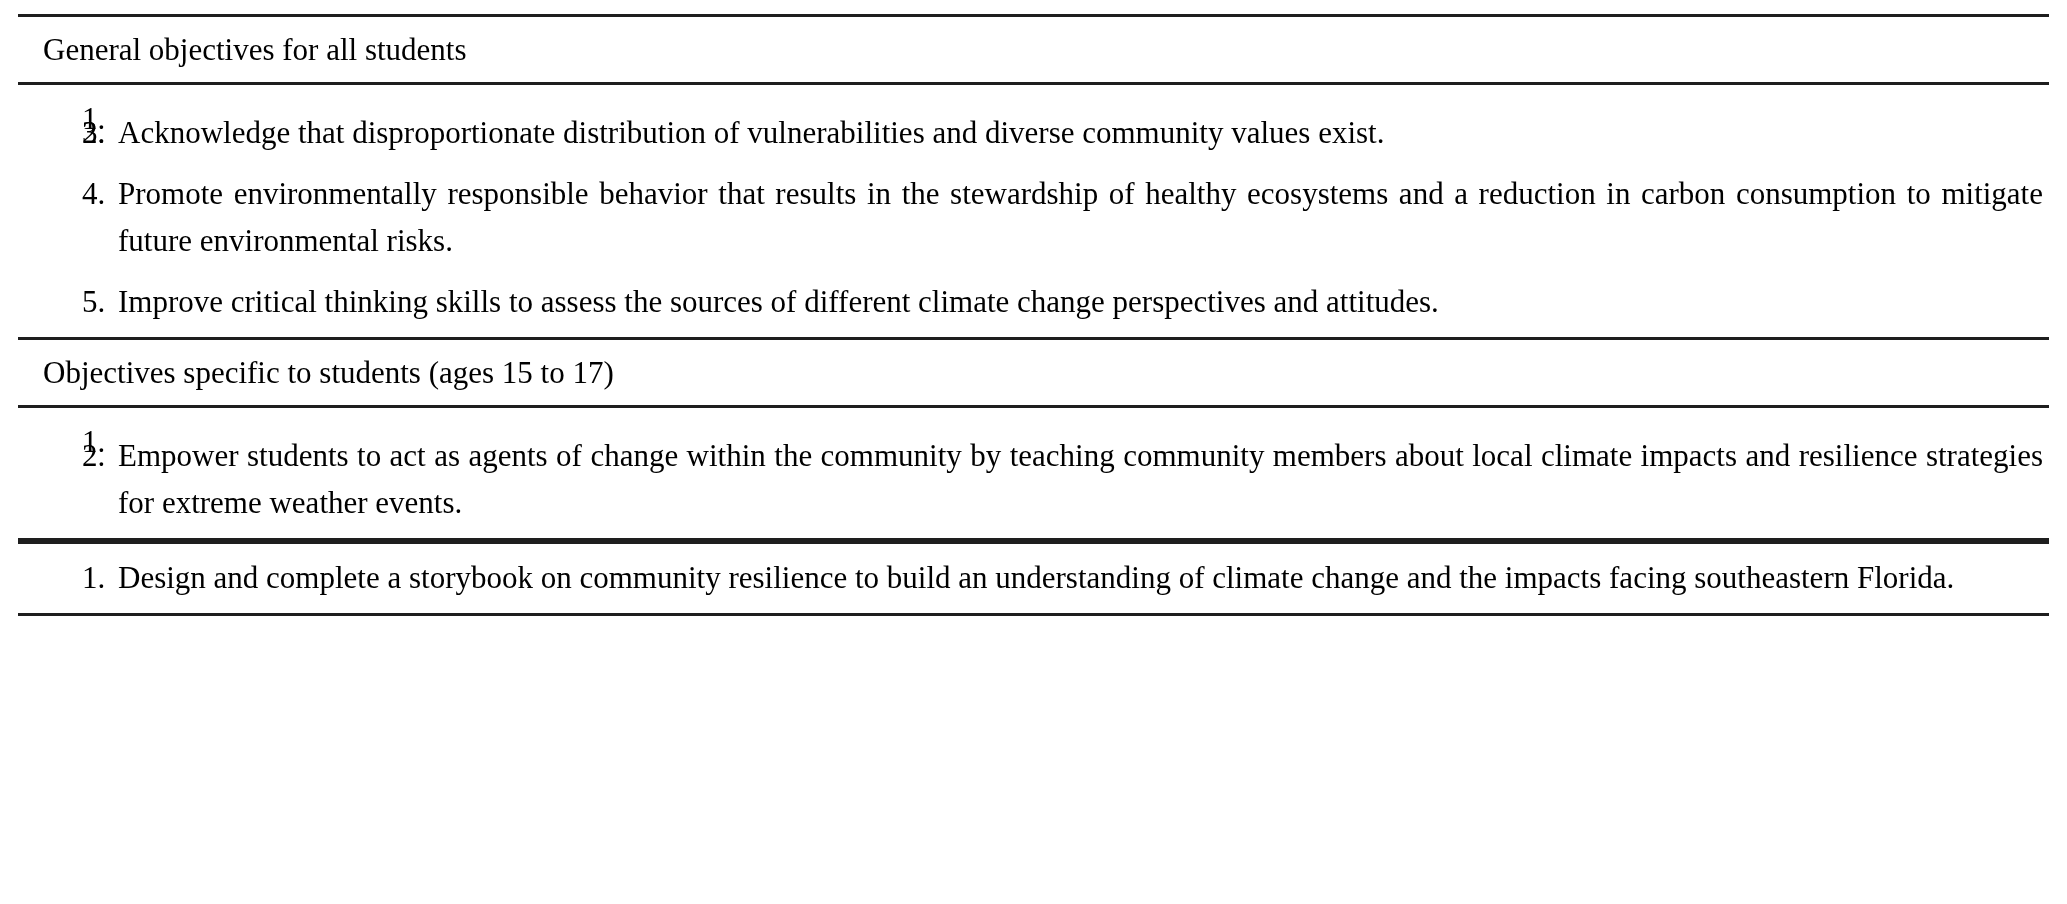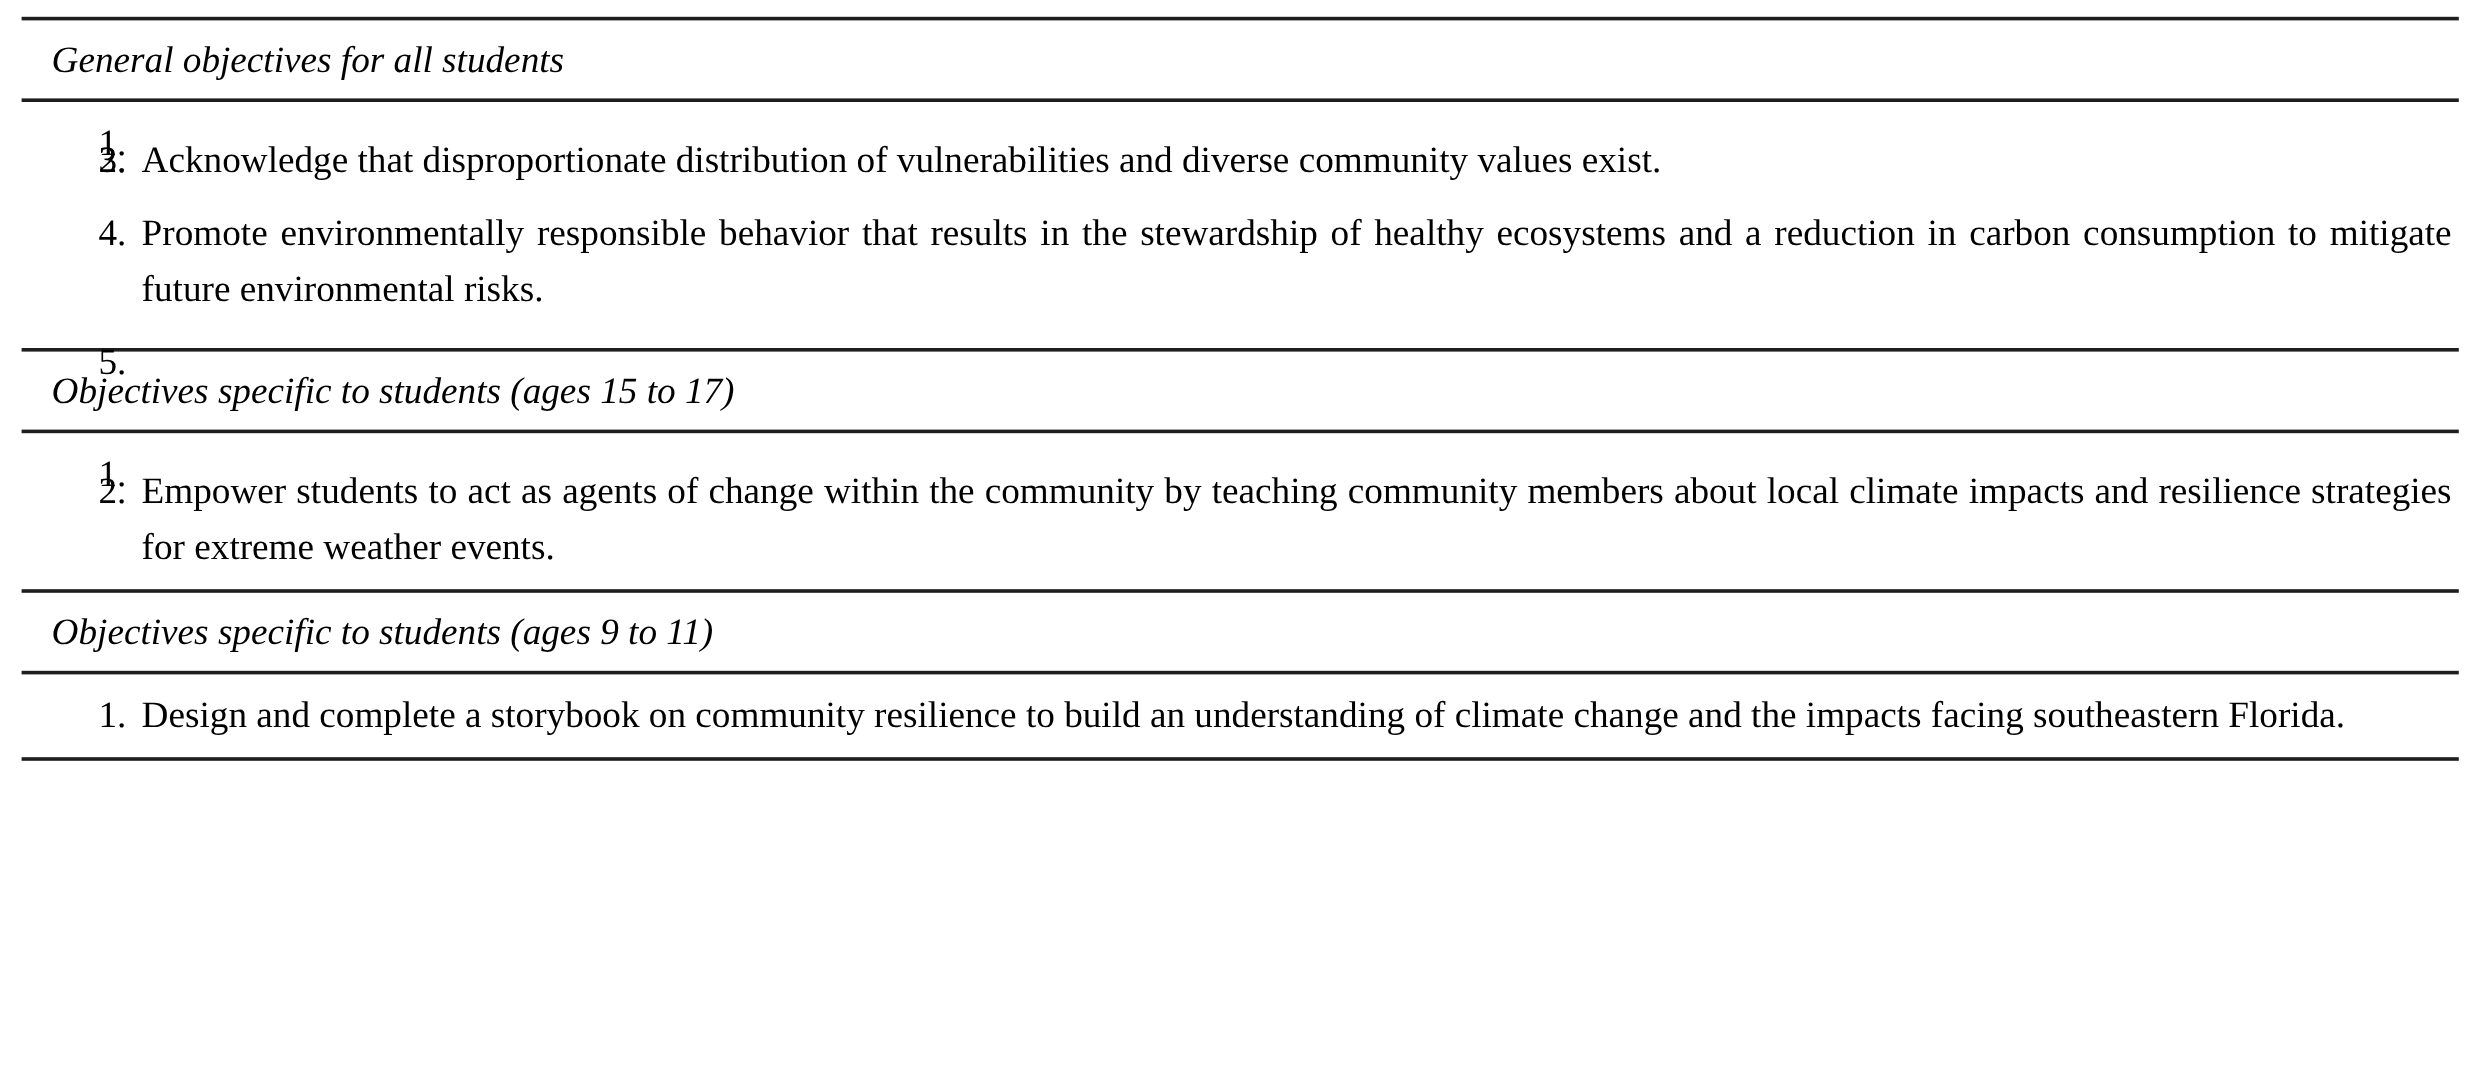--- a/index.html
+++ b/index.html
@@ -22,21 +22,20 @@
     width: 2031px;
   }
   .rule {
     height: 3px;
     background: #1e1e1e;
   }
   .header-row {
     font-size: 31px;
     line-height: 40px;
     padding: 13px 0 12px 25px;
-    font-style: italic;
   }
   ol.items {
     list-style: none;
     margin: 0;
     padding: 10px 6px 12px 0;
   }
   ol.items li {
     position: relative;
     padding-left: 100px;
     font-size: 31px;
@@ -77,20 +76,21 @@
     <li>
       <span class="num">3.</span>
       <span>Acknowledge that disproportionate distribution of vulnerabilities and diverse community values exist.</span>
     </li>
     <li>
       <span class="num">4.</span>
       <span>Promote environmentally responsible behavior that results in the stewardship of healthy ecosystems and a reduction in carbon consumption to mitigate future environmental risks.</span>
     </li>
     <li>
       <span class="num">5.</span>
+      <span>Improve critical thinking skills to assess the sources of different climate change perspectives and attitudes.</span>
     </li>
   </ol>
 
   <div class="rule"></div>
 
   <div class="header-row">
     <span>Objectives specific to students (ages 15 to 17)</span>
   </div>
 
   <div class="rule"></div>
@@ -100,23 +100,20 @@
       <span class="num">1.</span>
     </li>
     <li>
       <span class="num">2.</span>
       <span>Empower students to act as agents of change within the community by teaching community members about local climate impacts and resilience strategies for extreme weather events.</span>
     </li>
   </ol>
 
   <div class="rule"></div>
 
-  <div class="header-row">
-    <span>Objectives specific to students (ages 9 to 11)</span>
-  </div>
 
   <div class="rule"></div>
 
   <ol class="items">
     <li>
       <span class="num">1.</span>
       <span>Design and complete a storybook on community resilience to build an understanding of climate change and the impacts facing southeastern Florida.</span>
     </li>
   </ol>
 

